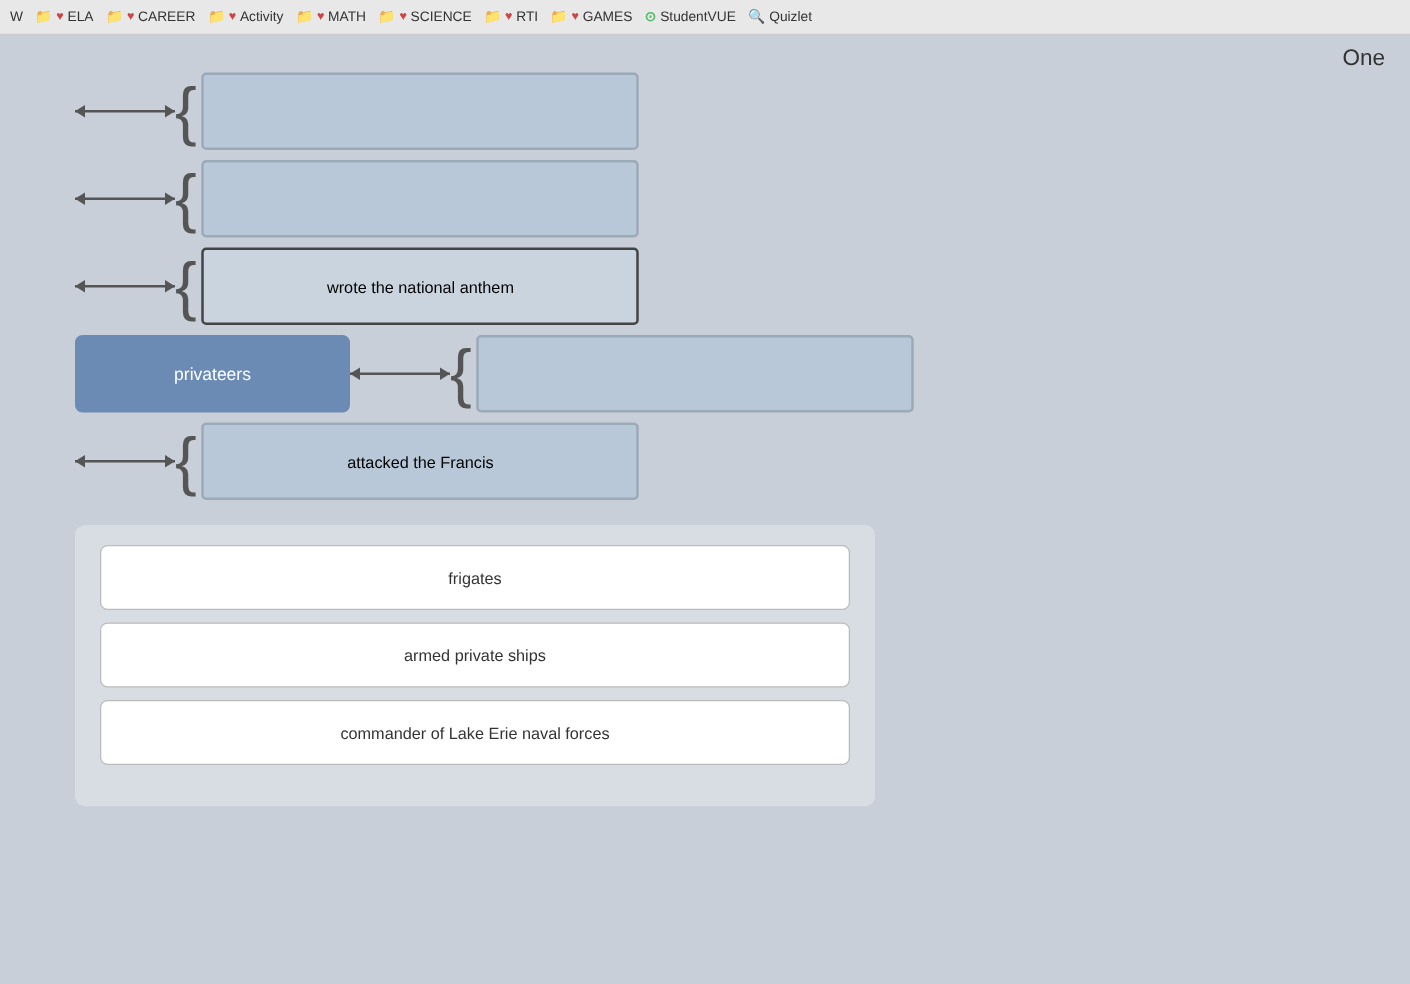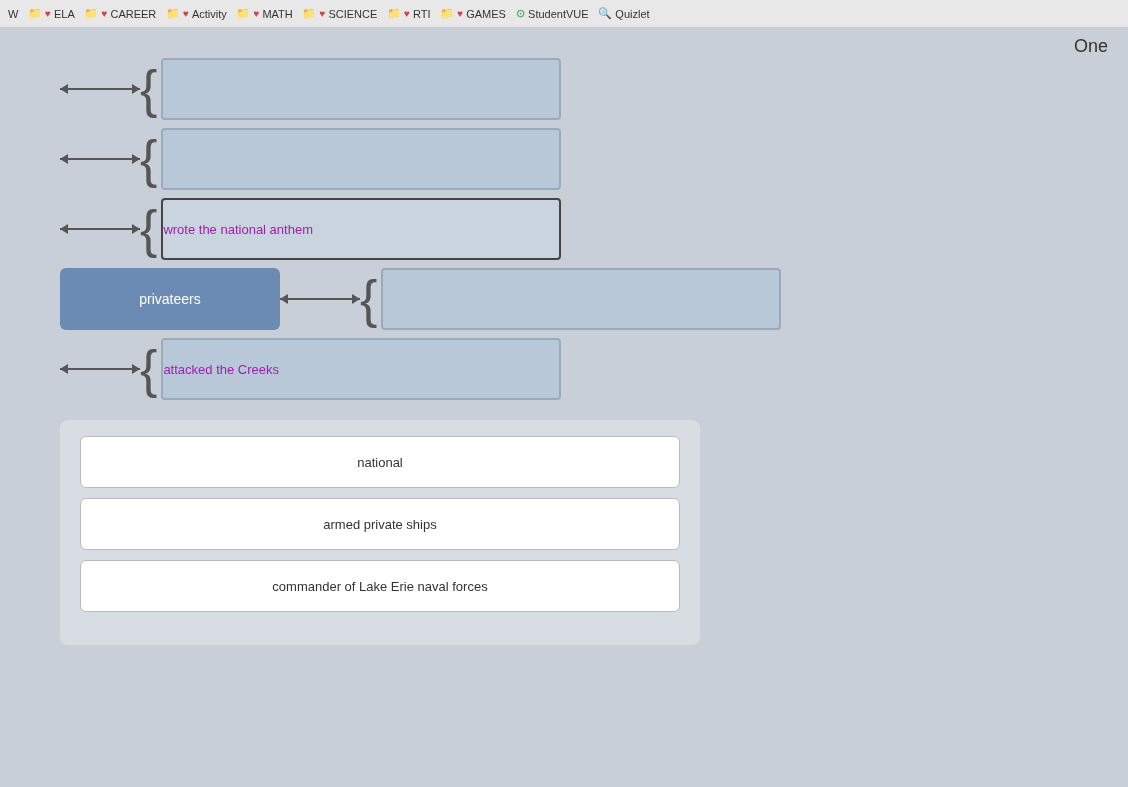--- a/index.html
+++ b/index.html
@@ -126,26 +126,27 @@
       color: #555;
       line-height: 1;
       margin-right: 4px;
       font-weight: 100;
     }
 
     .definition-box {
       background: #b8c8d8;
       border: 2px solid #9aaab8;
       border-radius: 4px;
-      width: 400px;
+      width: 350px;
       height: 62px;
       display: flex;
       align-items: center;
+      justify-content: center;
       font-size: 13px;
-      color: #a21caf;
+      color: #000000;
       text-align: center;
       cursor: pointer;
       flex-shrink: 0;
     }
 
     .definition-box.selected {
       border: 2px solid #444;
       background: #cad4de;
     }
 
@@ -289,29 +290,29 @@
         <span></span>
       </div>
     </div>
 
     <div class="match-row">
       <div class="arrow-connector">
         <div class="arrow-line"></div>
       </div>
       <span class="brace-symbol">{</span>
       <div class="definition-box">
-        <span>attacked the Creeks</span>
+        <span>attacked the Francis</span>
       </div>
     </div>
 
   </div>
 
   <div class="choices-area">
     <div class="choice-box">
-      <span>national</span>
+      <span>frigates</span>
     </div>
     <div class="choice-box">
       <span>armed private ships</span>
     </div>
     <div class="choice-box">
       <span>commander of Lake Erie naval forces</span>
     </div>
   </div>
 
 </div>

